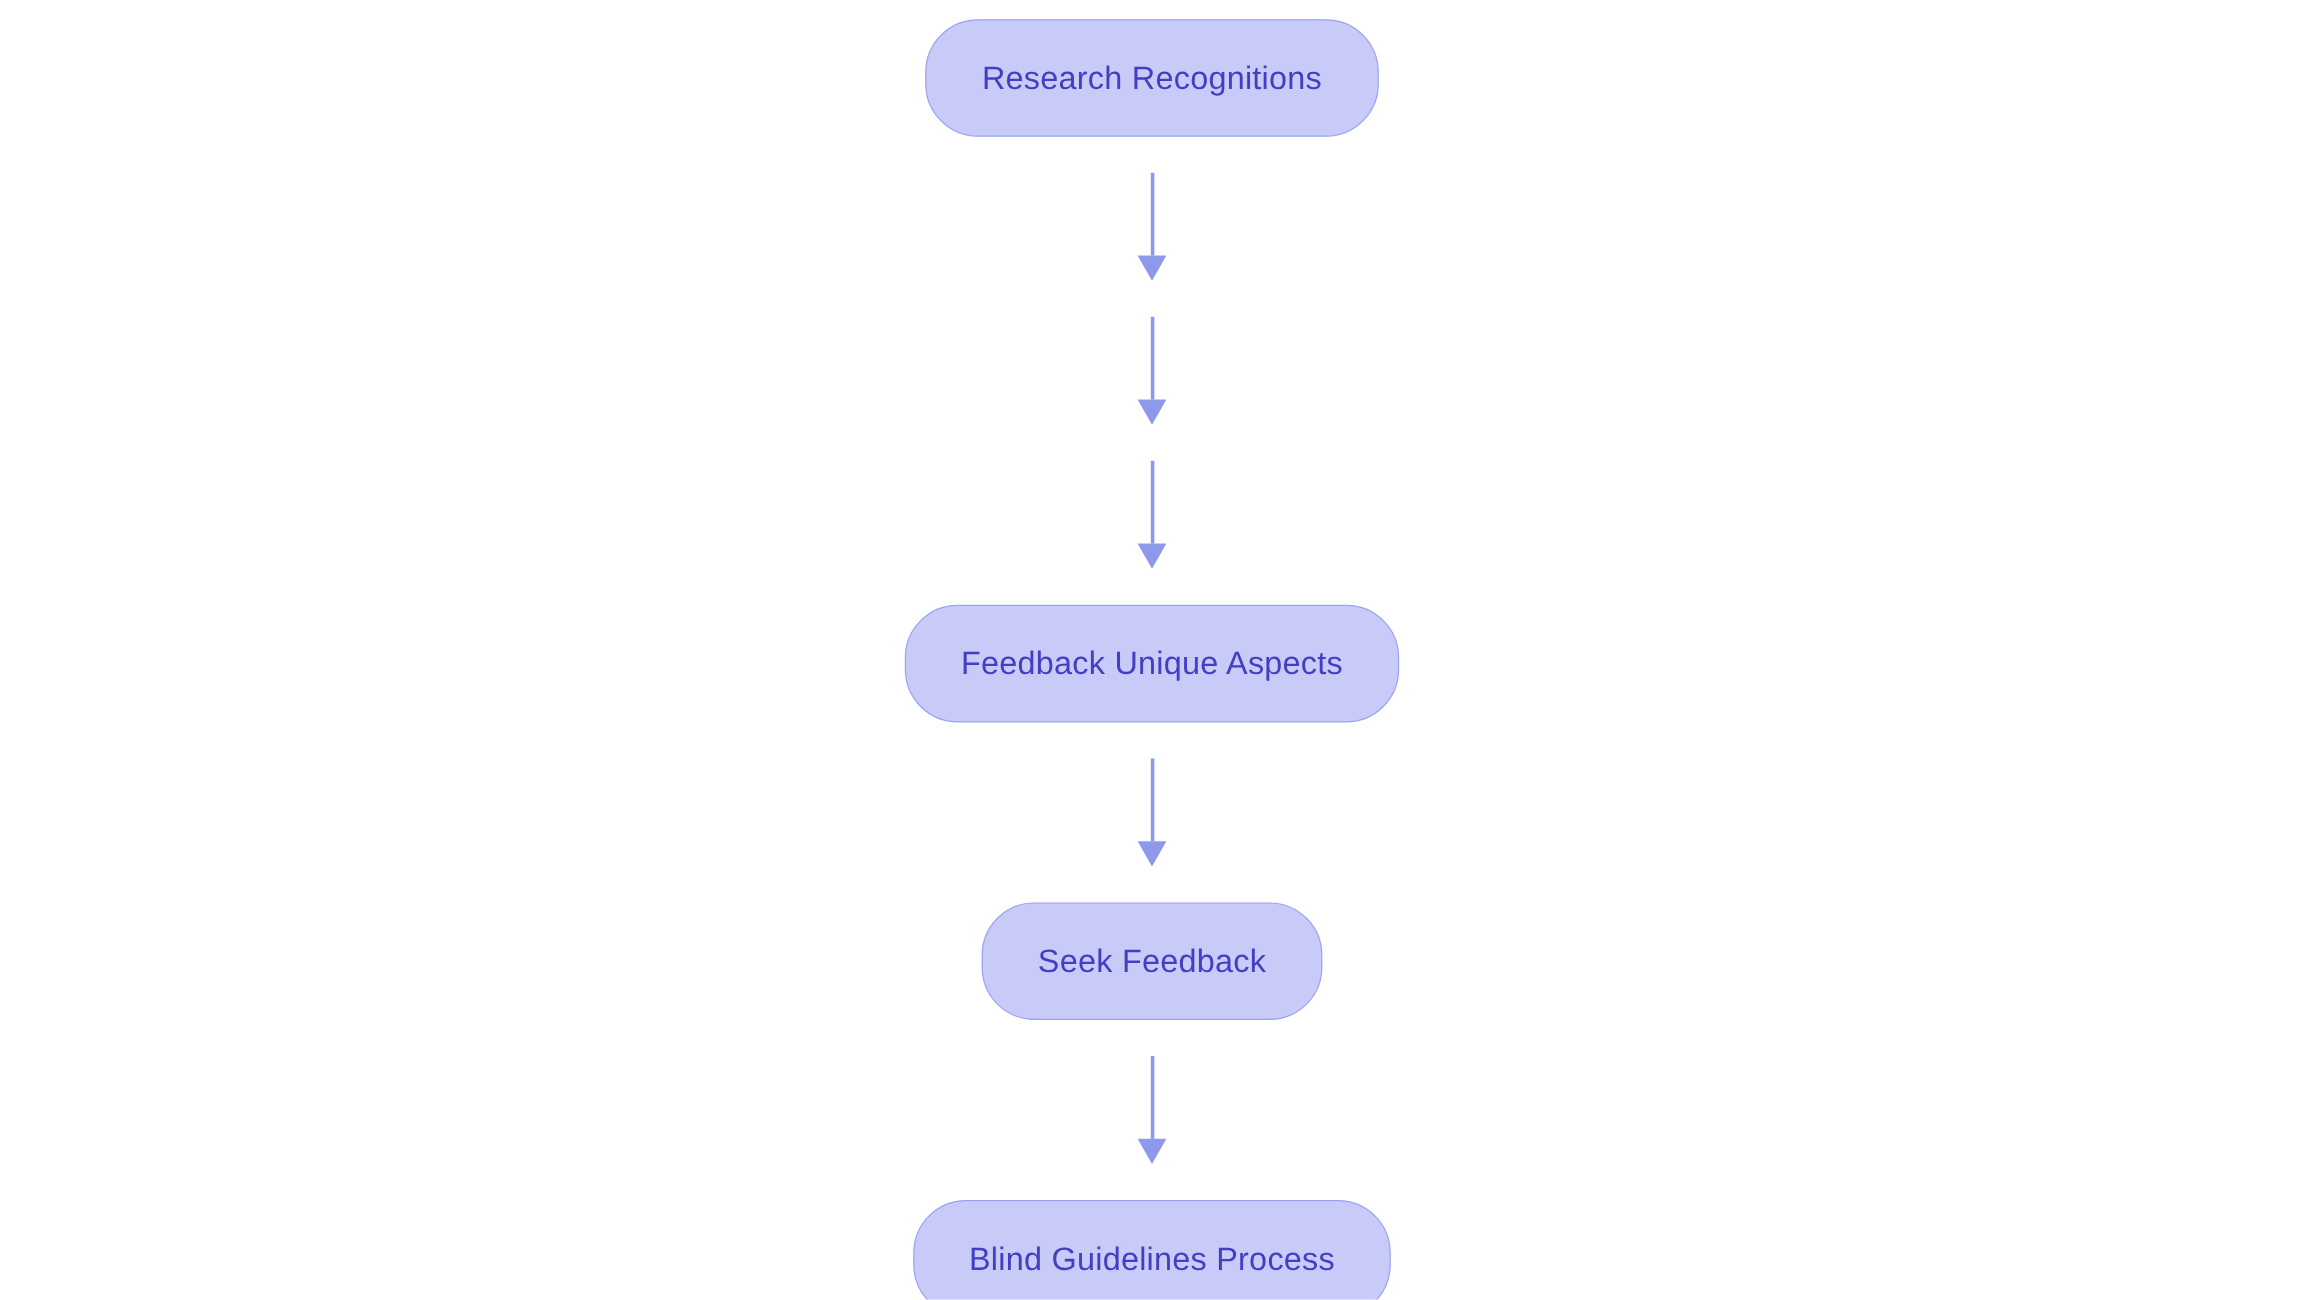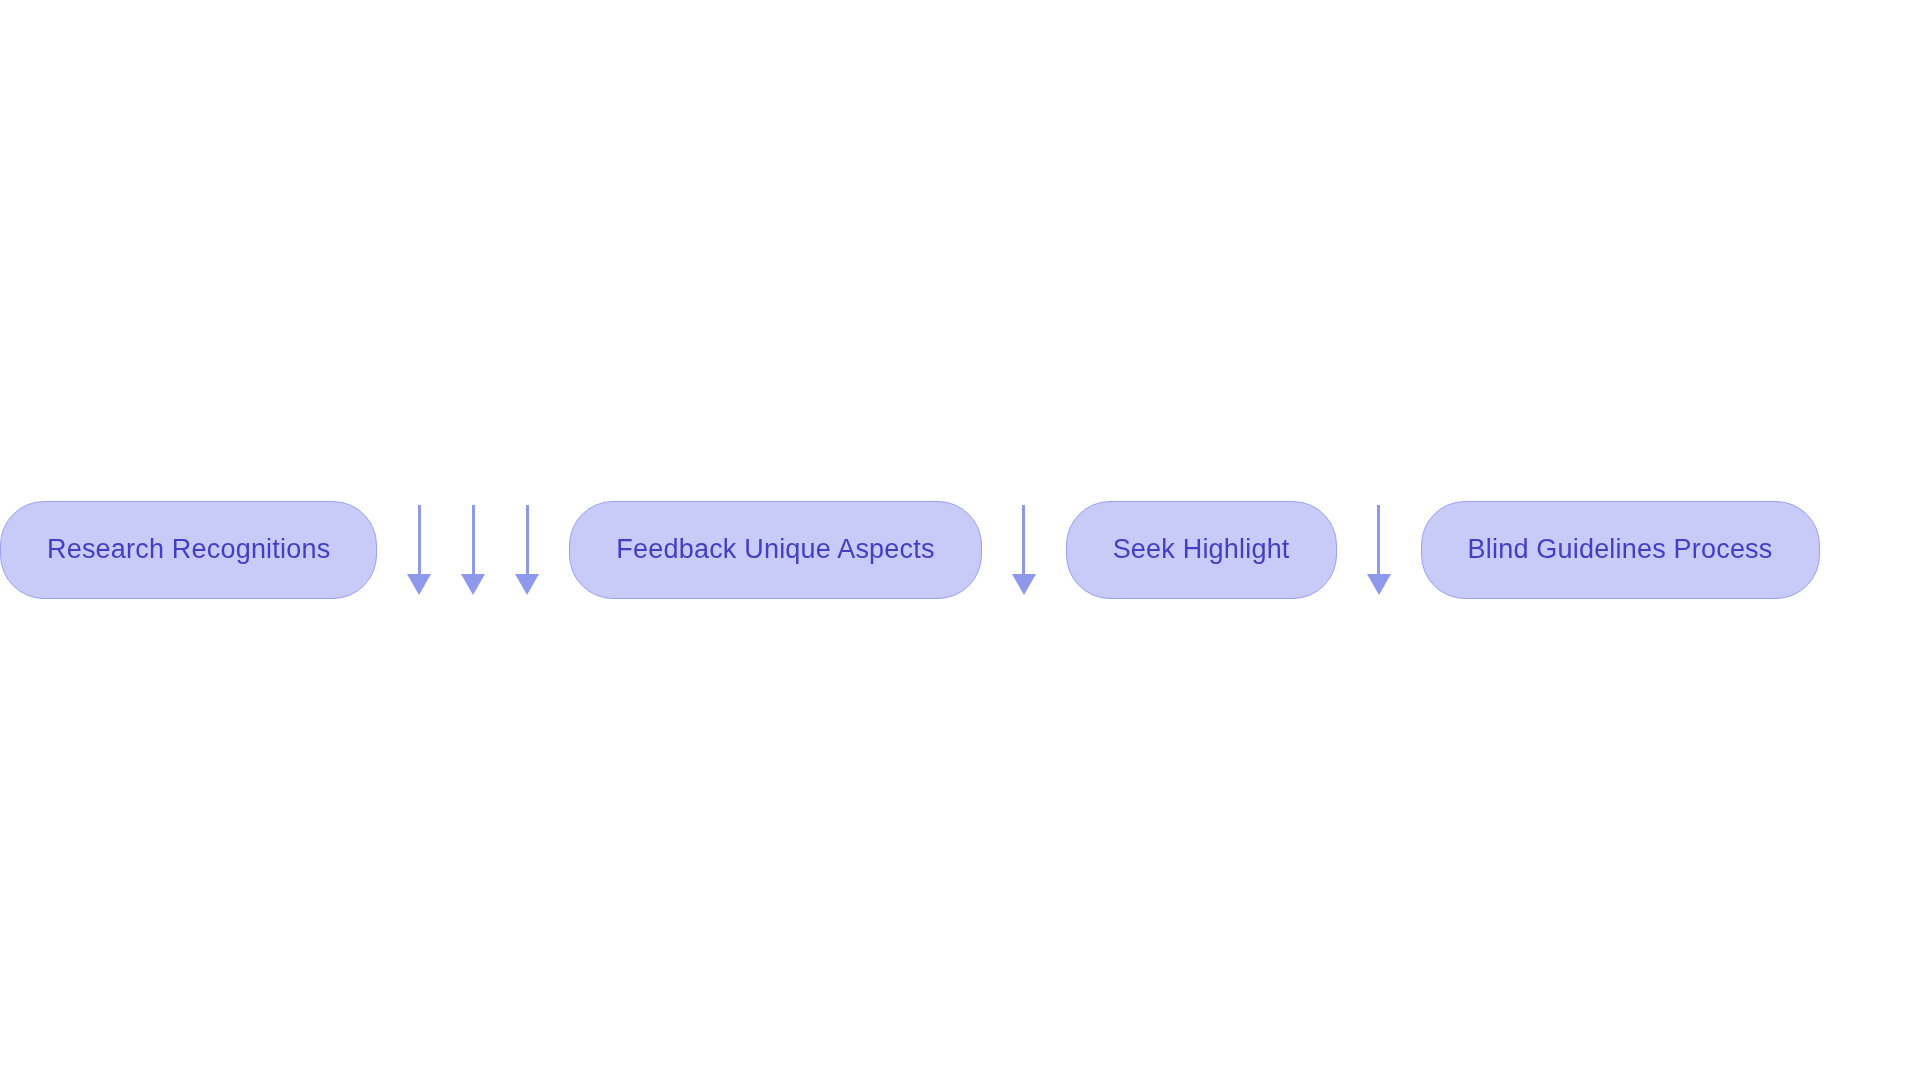--- a/index.html
+++ b/index.html
@@ -14,21 +14,21 @@
     width: 1920px;
     height: 1083px;
     background: var(--background);
     font-family: "Liberation Sans", "DejaVu Sans", sans-serif;
     overflow: hidden;
   }
   .canvas {
     width: 1920px;
     height: 1083px;
     display: flex;
-    flex-direction: row;
+    flex-direction: column;
     align-items: center;
     padding-top: 16px;
     gap: 30px;
   }
   .flow-node {
     height: 98px;
     padding: 0 46px;
     min-width: 250px;
     display: flex;
     align-items: center;
@@ -94,21 +94,21 @@
   <div class="flow-node">
     <span>Feedback Unique Aspects</span>
   </div>
 
   <div class="connector">
     <div class="line"></div>
     <div class="head"></div>
   </div>
 
   <div class="flow-node">
-    <span>Seek Highlight</span>
+    <span>Seek Feedback</span>
   </div>
 
   <div class="connector">
     <div class="line"></div>
     <div class="head"></div>
   </div>
 
   <div class="flow-node">
     <span>Blind Guidelines Process</span>
   </div>

